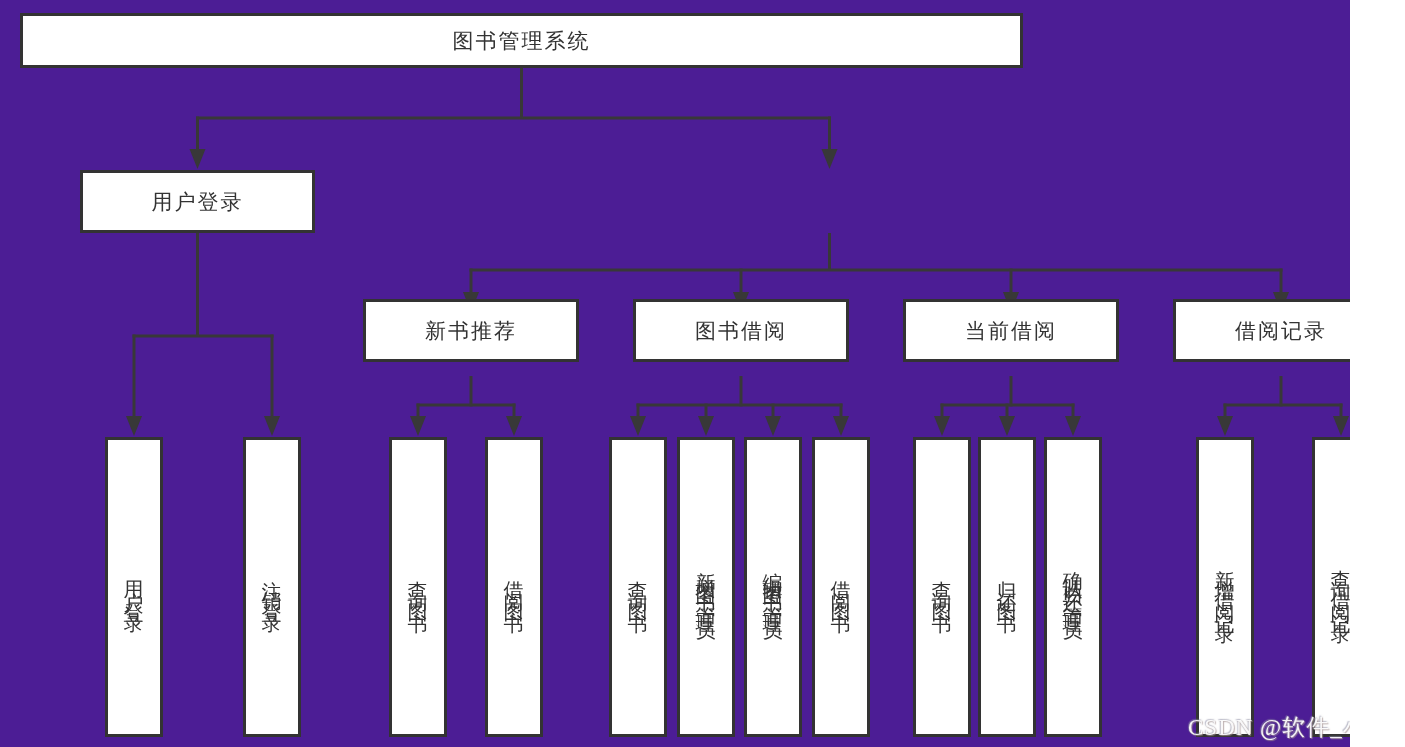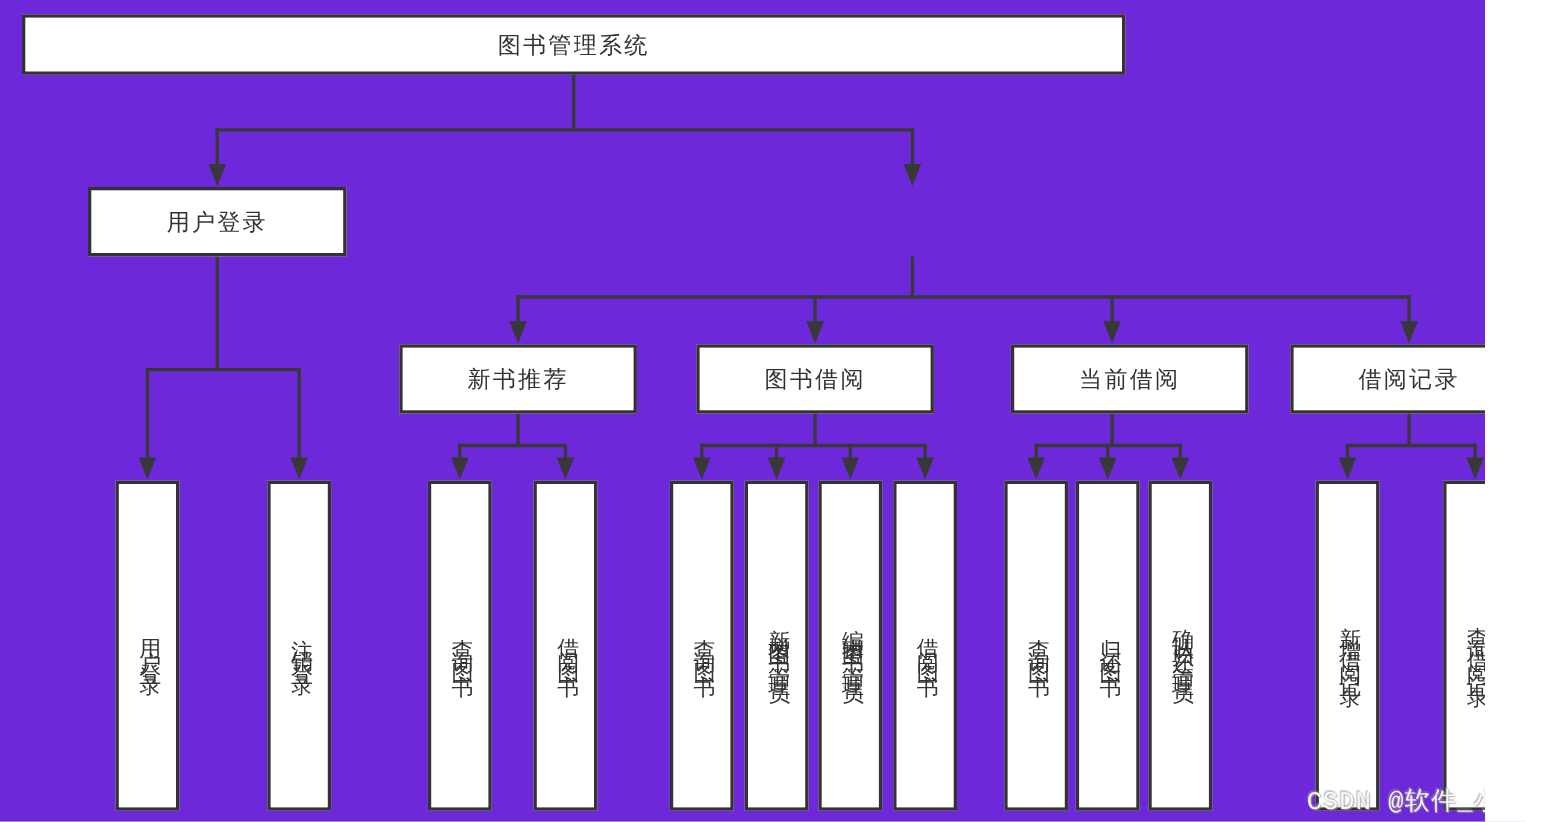--- a/index.html
+++ b/index.html
@@ -1,41 +1,41 @@
 <!DOCTYPE html>
 <html><head>
 <meta charset="utf-8">
 <style>
   html, body { margin: 0; padding: 0; background: #ffffff; }
   #canvas {
     position: relative;
     width: 1350px;
     height: 747px;
-    background: #6d28d9;
+    background: #4c1d95;
     overflow: hidden;
-    font-family: Liberation Mono, monospace;
+    font-family: Liberation Serif, serif;
     color: #333333;
   }
   #wires { position: absolute; left: 0; top: 0; width: 1405px; height: 747px; }
   .node {
     position: absolute;
     box-sizing: border-box;
     border: 3px solid #333333;
     background: #ffffff;
     display: flex;
     align-items: center;
     justify-content: center;
     text-align: center;
   }
   .hnode { font-size: 21px; letter-spacing: 2px; }
   .root  { left: 20px;  top: 13px;  width: 1003px; height: 55px; }
   .b1    { left: 80px;  top: 170px; width: 235px;  height: 63px; }
   .b2    { left: 712px; top: 170px; width: 235px;  height: 63px; }
-  .sec   { top: 313px; width: 216px; height: 63px; }
-  .s1 { left: 363px; } .s2 { left: 633px; text-align: center; } .s3 { left: 903px; margin-left: 16px; } .s4 { left: 1173px; }
+  .sec   { top: 299px; width: 216px; height: 63px; }
+  .s1 { left: 363px; } .s2 { left: 633px; text-align: center; } .s3 { left: 903px; } .s4 { left: 1173px; }
   .leaf {
     top: 437px; width: 58px; height: 300px;
     font-size: 20px;
   }
   .leaf span {
     writing-mode: vertical-rl;
     letter-spacing: 11px;
     line-height: 1;
     white-space: nowrap;
   }

